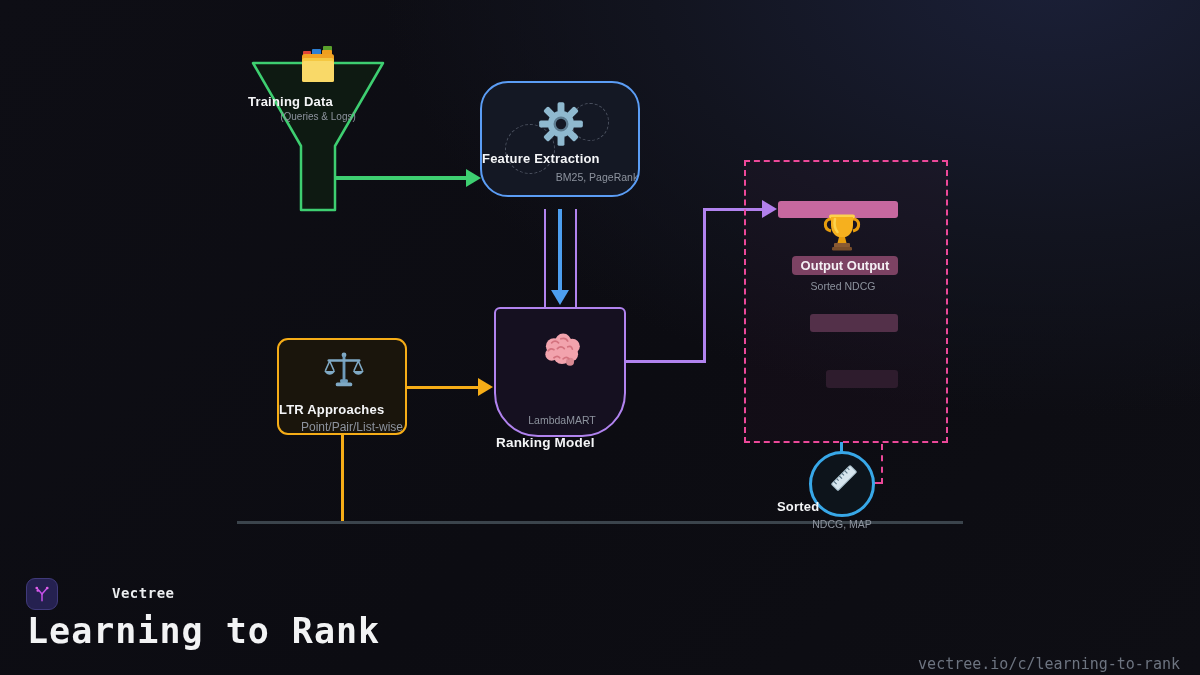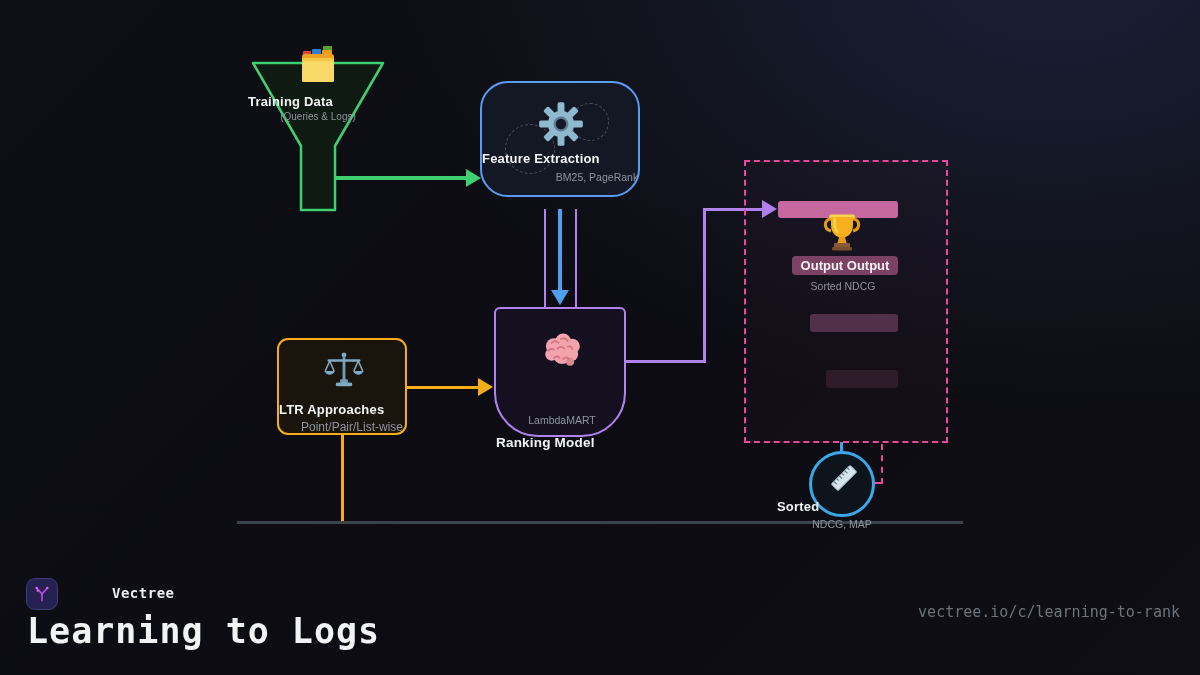--- a/index.html
+++ b/index.html
@@ -98,21 +98,21 @@
     position:absolute; left:68px; top:585px;
     font-family:"DejaVu Sans Mono", monospace; font-weight:bold;
     font-size:14px; color:#eceef0; letter-spacing:.5px;margin-left:44px;
   }
   .page-title {
     position:absolute; left:27px; top:611px;
     font-family:"DejaVu Sans Mono", monospace; font-weight:bold;
     font-size:35px; color:#f2f3f4; letter-spacing:1px; white-space:nowrap;
   }
   .page-url {
-    position:absolute; right:20px; top:603px;
+    position:absolute; right:20px; top:655px;
     font-family:"DejaVu Sans Mono", monospace;
     font-size:15px; color:#6d7480; white-space:nowrap;
   }
 </style>
 </head>
 <body>
 
 <div class="stage">
 
   <div class="edge shaft-green" style="left:335px;top:176px;width:132px;height:3.5px;"></div>
@@ -249,16 +249,16 @@
         <path d="M16,16 L9,8"></path>
         <path d="M16,16 L23,8"></path>
         <path d="M12.5,12 L10.5,11.5"></path>
       </g>
       <circle cx="9" cy="8" r="1.8" fill="#e060e8"></circle>
       <circle cx="23" cy="8" r="1.8" fill="#e060e8"></circle>
       <circle cx="10" cy="11.5" r="1.4" fill="#e060e8"></circle>
     </svg>
   </div>
   <div class="brand-name">Vectree</div>
-  <div class="page-title">Learning to Logs</div>
+  <div class="page-title">Learning to Rank</div>
   <div class="page-url">vectree.io/c/learning-to-rank</div>
 
 </div>
 
 </body></html>

